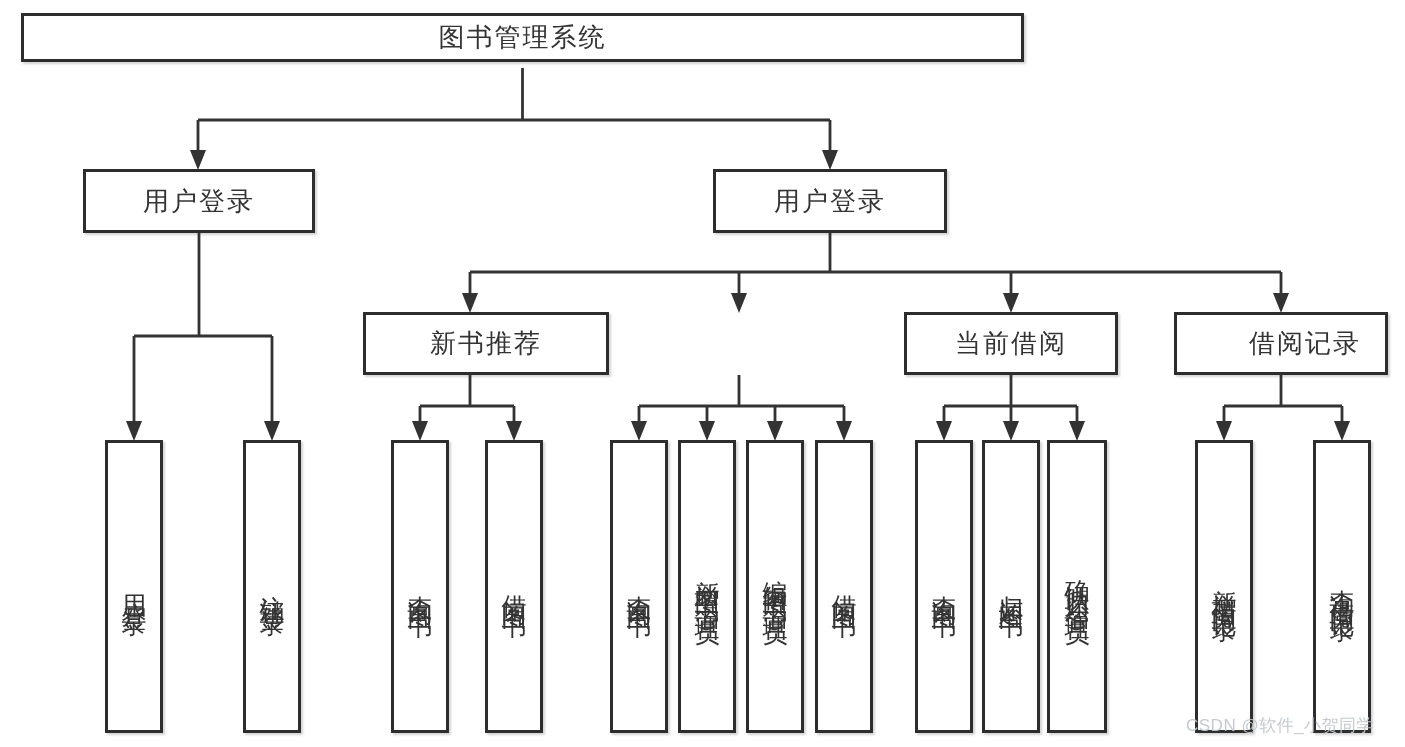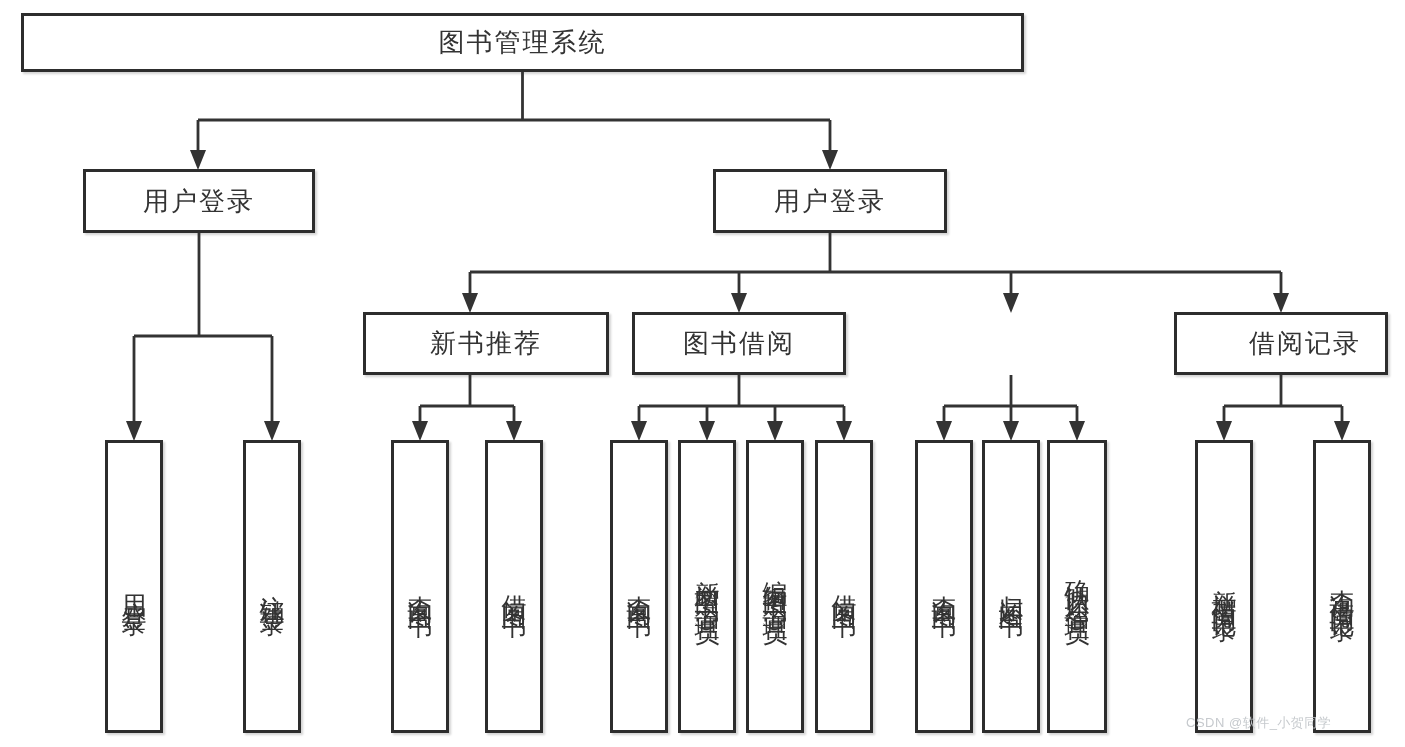--- a/index.html
+++ b/index.html
@@ -45,21 +45,21 @@
     font-size: 25px;
     letter-spacing: 6px;
     line-height: 1.15;
     white-space: normal;
   }
 
   #watermark {
     position: absolute;
     left: 1186px;
     top: 714px;
-    font-size: 13px;
+    font-size: 17px;
     letter-spacing: 0.5px;
     color: #c3c7cb;
     opacity: 0.95;
     white-space: nowrap;
     z-index: 5;
   }
 </style>
 </head>
 <body>
 
@@ -101,36 +101,36 @@
       <use href="#ah" x="775" y="441"></use>
       <use href="#ah" x="844" y="441"></use>
       <use href="#ah" x="944" y="441"></use>
       <use href="#ah" x="1011" y="441"></use>
       <use href="#ah" x="1077" y="441"></use>
       <use href="#ah" x="1224" y="441"></use>
       <use href="#ah" x="1342" y="441"></use>
     </g>
   </svg>
 
-  <div class="node" style="left:21px; top:13px; width:1003px; height:59px;">
+  <div class="node" style="left:21px; top:13px; width:1003px; height:49px;">
     <span class="txt">图书管理系统</span>
   </div>
 
   <div class="node" style="left:83px; top:169px; width:232px; height:64px;">
     <span class="txt">用户登录</span>
   </div>
   <div class="node" style="left:713px; top:169px; width:234px; height:64px;">
     <span class="txt">用户登录</span>
   </div>
 
   <div class="node" style="left:363px; top:312px; width:246px; height:63px;">
     <span class="txt">新书推荐</span>
   </div>
-  <div class="node" style="left:632px; top:312px; width:214px; height:63px;">
-    <span class="txt">图书借阅</span>
+  <div class="node" style="left:904px; top:312px; width:214px; height:63px;">
+    <span class="txt">当前借阅</span>
   </div>
   <div class="node" style="left:1174px; top:312px; width:214px; height:63px;padding-left:48px;">
     <span class="txt">借阅记录</span>
   </div>
 
   <div class="node leaf" style="left:105px; top:440px; width:58px; height:293px;">
     <span class="txt">用户登录</span>
   </div>
   <div class="node leaf" style="left:243px; top:440px; width:58px; height:293px;">
     <span class="txt">注销登录</span>

